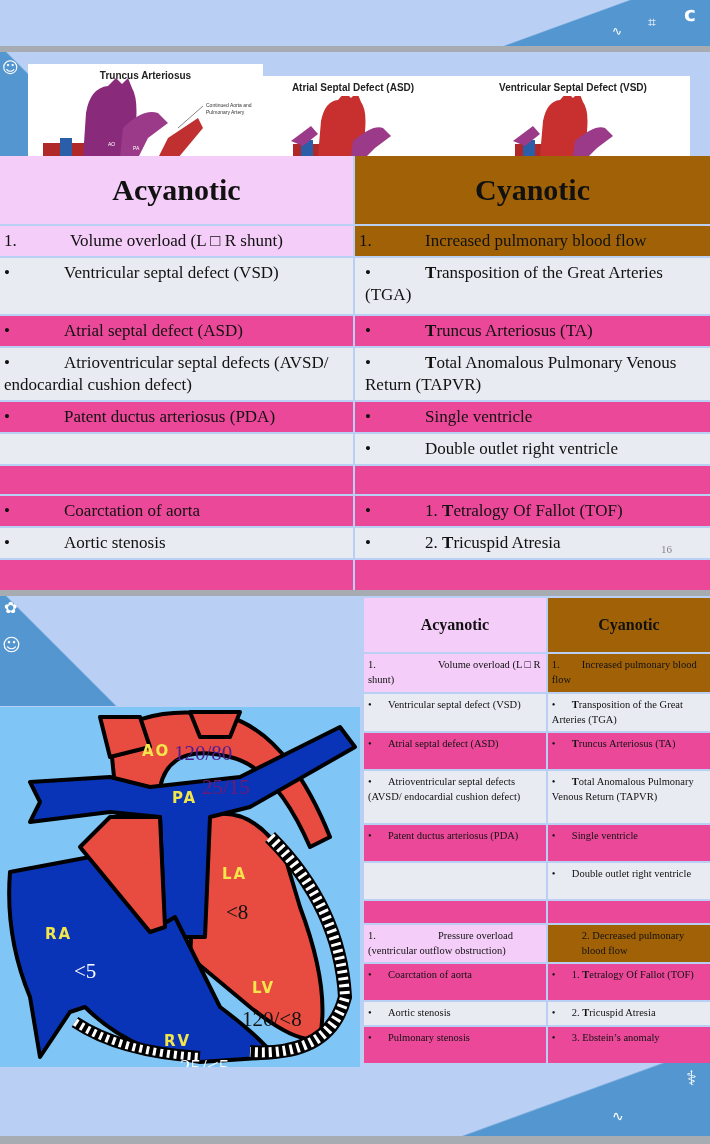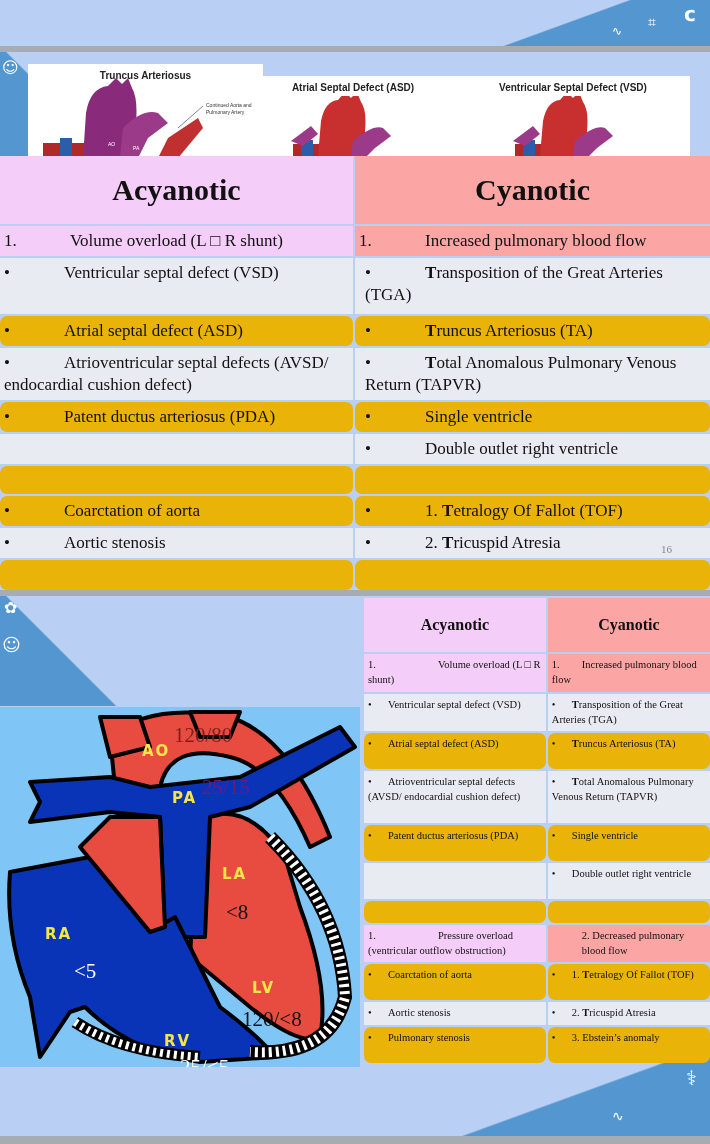--- a/index.html
+++ b/index.html
@@ -13,23 +13,23 @@
 
   
   .imgpanel { background: #fff; }
   .imgtitle { font-family: "Liberation Sans", sans-serif; font-weight: bold; font-size: 10px; text-align: center; color: #222; }
   .heart { position: absolute; }
 
   
   table.big { border-collapse: separate; border-spacing: 2px; position: absolute; left: -2px; width: 714px; }
   table.big td { font-size: 17px; line-height: 22px; vertical-align: top; padding: 4px 4px; }
   .hdr-a { background: #f4cdf8; }
-  .hdr-c { background: #fca5a5; }
+  .hdr-c { background: #a16207; }
   .row-l { background: #e8ebf2; }
-  .row-d { background: #eab308; border-radius: 7px; }
+  .row-d { background: #ec4899; }
   .th { font-size: 30px !important; font-weight: bold; text-align: center; line-height: 40px !important; padding: 14px !important; }
   .bul { display: inline-block; width: 60px; }
   .num { display: inline-block; width: 66px; }
   .bold1 { font-weight: bold; }
   .pageno { font-size: 11px; color: #888; }
 
   
   table.small { border-collapse: separate; border-spacing: 2px; position: absolute; left: 362px; top: 596px; width: 350px; }
   table.small td { font-size: 10.5px; line-height: 14.5px; vertical-align: top; padding: 4px 4px; }
   table.small .th { font-size: 16px !important; line-height: 26px !important; }
@@ -170,21 +170,21 @@
 
       <path d="M80 140 L110 110 L160 110 L165 220 L150 225 Z" fill="#e84b3f"></path>
     </g>
 
     <path d="M270 130 Q340 200 345 290 Q330 350 250 345" fill="none" stroke="#000" stroke-width="14"></path>
     <path d="M270 130 Q340 200 345 290 Q330 350 250 345" fill="none" stroke="#fff" stroke-width="10" stroke-dasharray="3 4"></path>
     <path d="M75 315 Q120 345 200 350" fill="none" stroke="#000" stroke-width="12"></path>
     <path d="M75 315 Q120 345 200 350" fill="none" stroke="#fff" stroke-width="8" stroke-dasharray="3 4"></path>
   </svg>
   <span class="lbl-y" style="left:142px;top:35px;">AO</span>
-  <span class="lbl-n" style="left:174px;top:16px;color:#7f1d1d;">120/80</span>
+  <span class="lbl-n" style="left:174px;top:34px;color:#4c1d95;">120/80</span>
   <span class="lbl-y" style="left:172px;top:82px;">PA</span>
   <span class="lbl-n" style="left:202px;top:68px;color:#701a75;">25/15</span>
   <span class="lbl-y" style="left:222px;top:158px;">LA</span>
   <span class="lbl-n" style="left:226px;top:193px;color:#111;">&lt;8</span>
   <span class="lbl-y" style="left:45px;top:218px;">RA</span>
   <span class="lbl-n" style="left:74px;top:252px;color:#fff;">&lt;5</span>
   <span class="lbl-y" style="left:252px;top:272px;">LV</span>
   <span class="lbl-n" style="left:242px;top:300px;color:#111;">120/&lt;8</span>
   <span class="lbl-y" style="left:164px;top:325px;">RV</span>
   <span class="lbl-n" style="left:180px;top:348px;color:#fff;">25/&lt;5</span>

